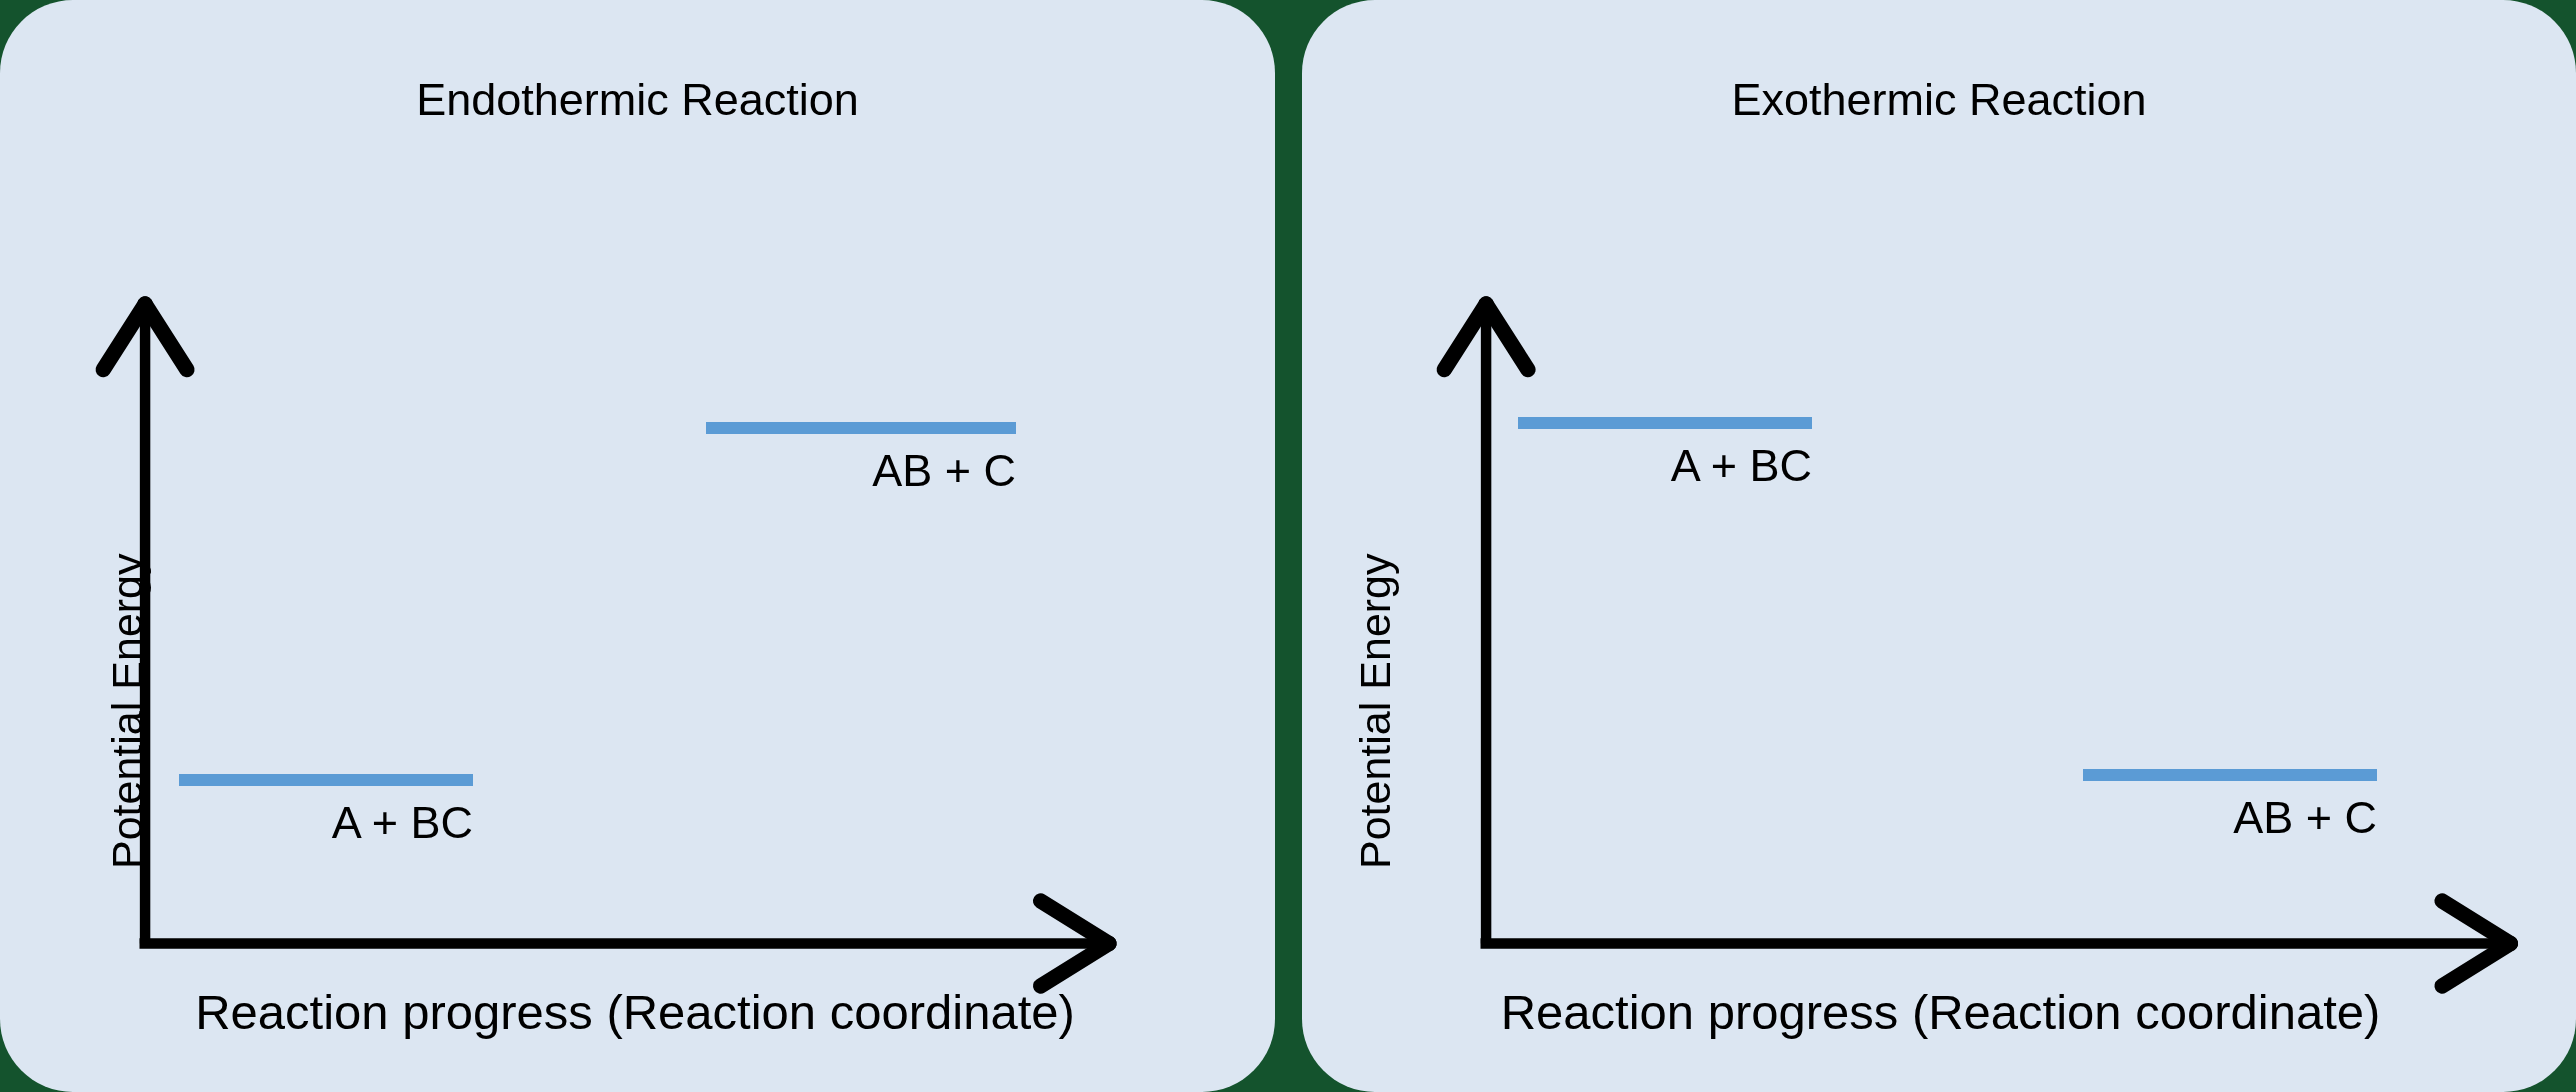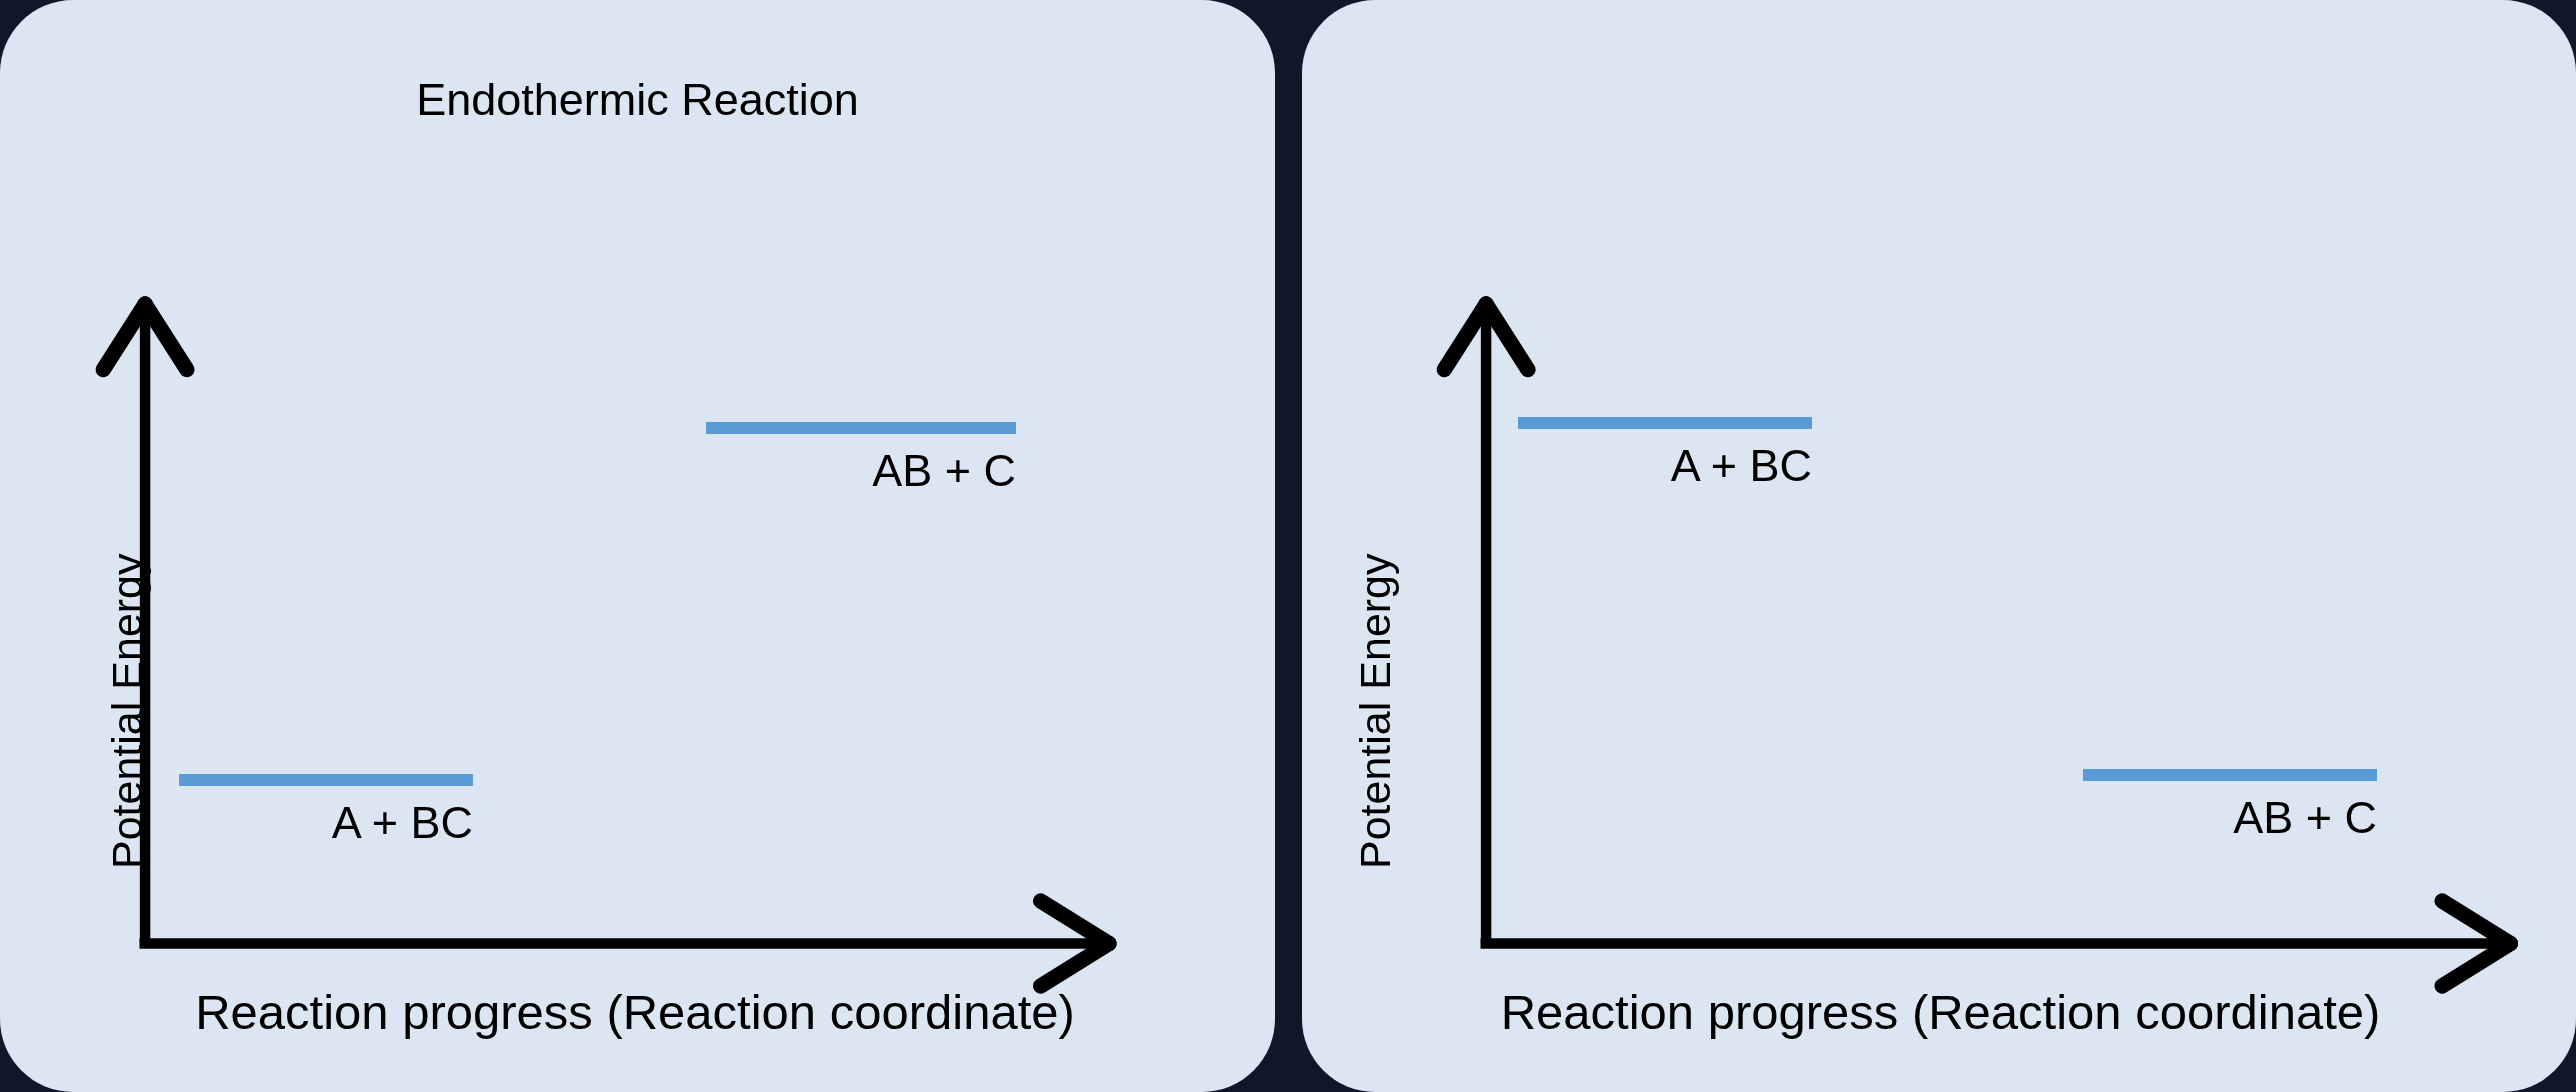--- a/index.html
+++ b/index.html
@@ -1,17 +1,17 @@
 <!DOCTYPE html>
 <html style="font-size:11px"><head>
 <meta charset="utf-8">
 <style>
   html,body{margin:0;padding:0;background:#000;}
   body{width:2576px;height:1092px;overflow:hidden;font-family:"Liberation Sans",sans-serif;}
-  .stage{position:relative;width:2576px;height:1092px;background:#0f172a;}
+  .stage{position:relative;width:2576px;height:1092px;background:#14532d;}
 
   .panel{
     position:absolute;
     background:#dce6f2;
     border-radius:73px;
     overflow:hidden;
   }
   #panel-left {left:0px;  top:0px; width:1275px; height:1092px;}
   #panel-right{left:1302px;top:0px; width:1274px; height:1092px;}
 
@@ -102,20 +102,21 @@
     <div class="level-label" id="lbl-left-reactant">A + BC</div>
 
     <div class="level" id="lvl-left-product"></div>
     <div class="level-label" id="lbl-left-product">AB + C</div>
 
     <div class="x-axis-label">Reaction progress (Reaction coordinate)</div>
   </div>
 
   <div class="panel" id="panel-right">
 
+    <div class="chart-title">Exothermic Reaction</div>
 
     <svg class="axes-svg" viewBox="0 0 1827 1566" preserveAspectRatio="none">
       <line x1="264" y1="1353" x2="264" y2="452" stroke="#000" stroke-width="15"></line>
       <path d="M 264 436 L 324 530" stroke="#000" stroke-width="22" stroke-linecap="round" fill="none"></path>
       <path d="M 264 436 L 204 530" stroke="#000" stroke-width="22" stroke-linecap="round" fill="none"></path>
       <line x1="256" y1="1353" x2="1715" y2="1353" stroke="#000" stroke-width="15"></line>
       <path d="M 1733 1353 L 1635 1292" stroke="#000" stroke-width="22" stroke-linecap="round" fill="none"></path>
       <path d="M 1733 1353 L 1635 1414" stroke="#000" stroke-width="22" stroke-linecap="round" fill="none"></path>
     </svg>
 

